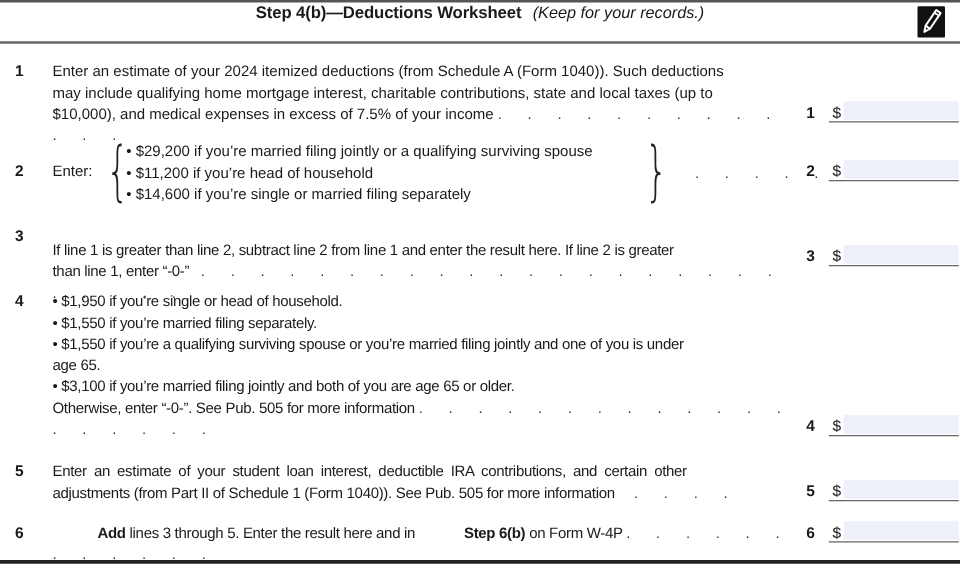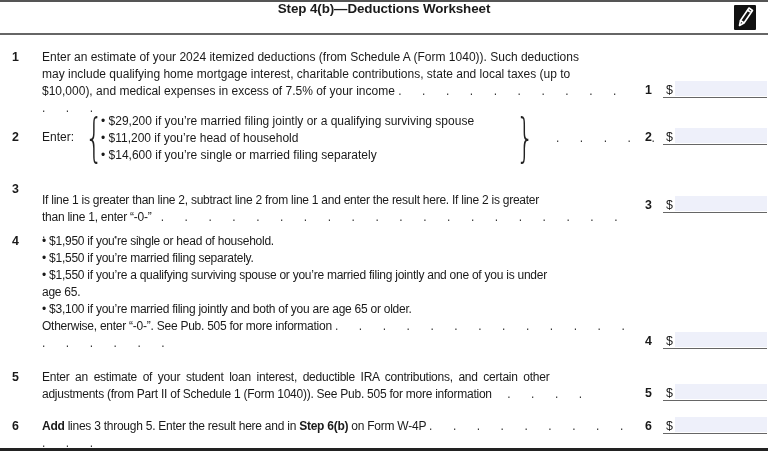--- a/index.html
+++ b/index.html
@@ -1,44 +1,45 @@
 <!DOCTYPE html>
 <html><head>
 <meta charset="utf-8">
 <style>
   * { box-sizing: border-box; margin: 0; padding: 0; }
   html, body { width: 768px; height: 452px; background: #ffffff; overflow: hidden; }
   body { font-family: "Liberation Sans", sans-serif; color: #1a1a1a; position: relative; font-size: 12.4px; }
   .rule-top { position: absolute; left: 0; top: 0; width: 768px; height: 2px; background: #555; }
   .rule-head { position: absolute; left: 0; top: 33px; width: 768px; height: 2px; background: #666; }
   .rule-bottom { position: absolute; left: 0; top: 448px; width: 768px; height: 3px; background: #222; }
-  .header { position: absolute; left: 0; top: 2px; width: 768px; height: 14px; display: flex; align-items: flex-end; justify-content: center; }
+  .header { position: absolute; left: 0; top: 2px; width: 768px; height: 14px; display: flex; align-items: flex-start; justify-content: center; }
   .header .title { font-weight: bold; font-size: 13.4px; letter-spacing: -0.1px; }
   .header .note { font-style: italic; font-size: 13px; margin-left: 9px; }
   .pencil { position: absolute; left: 734px; top: 5px; width: 22px; height: 25px; background: #111; border-radius: 1px; }
   .pencil svg { width: 22px; height: 25px; display: block; }
 
   .ln { position: absolute; left: 12px; font-weight: bold; font-size: 12.4px; }
   .txt { position: absolute; left: 42px; line-height: 17px; font-size: 12px; }
   .txt.narrow { font-size: 12px; letter-spacing: -0.25px; }
   .dots { letter-spacing: 8.6px; color: #333; }
   .ref { position: absolute; left: 645px; font-weight: bold; font-size: 12.4px; }
   .dollar { position: absolute; left: 666px; font-size: 12.4px; }
   .field { position: absolute; left: 663px; width: 104px; height: 17px; border-bottom: 1.5px solid #666; }
   .field input { position: absolute; left: 12px; top: 0; width: 92px; height: 15px; background: #eef0fa; border: none; outline: none; font-family: "Liberation Sans", sans-serif; font-size: 12px; }
   .brace-l, .brace-r { position: absolute; font-weight: 300; color: #222; font-family: "DejaVu Sans", sans-serif; }
   .bul { display: block; }
-  b { font-weight: bold; }
+  b { font-weight: bold; margin-left: 36px; }
 </style>
 </head>
 <body>
 
 <div class="rule-top"></div>
 <div class="header">
   <span class="title">Step 4(b)—Deductions Worksheet</span>
+  <span class="note">(Keep for your records.)</span>
 </div>
 <div class="pencil">
   <svg viewBox="0 0 22 25">
     <g fill="none" stroke="#fff" stroke-width="1.6" stroke-linejoin="round">
       <path d="M15 3 L18.5 5.5 L10 18 L6.5 15.5 Z"></path>
       <path d="M6.5 15.5 L5.5 20.5 L10 18"></path>
       <path d="M16.5 7 L13 5"></path>
     </g>
     <path d="M5.5 20.5 L6.8 18.8 L7.6 19.4 Z" fill="#fff"></path>
   </svg>

